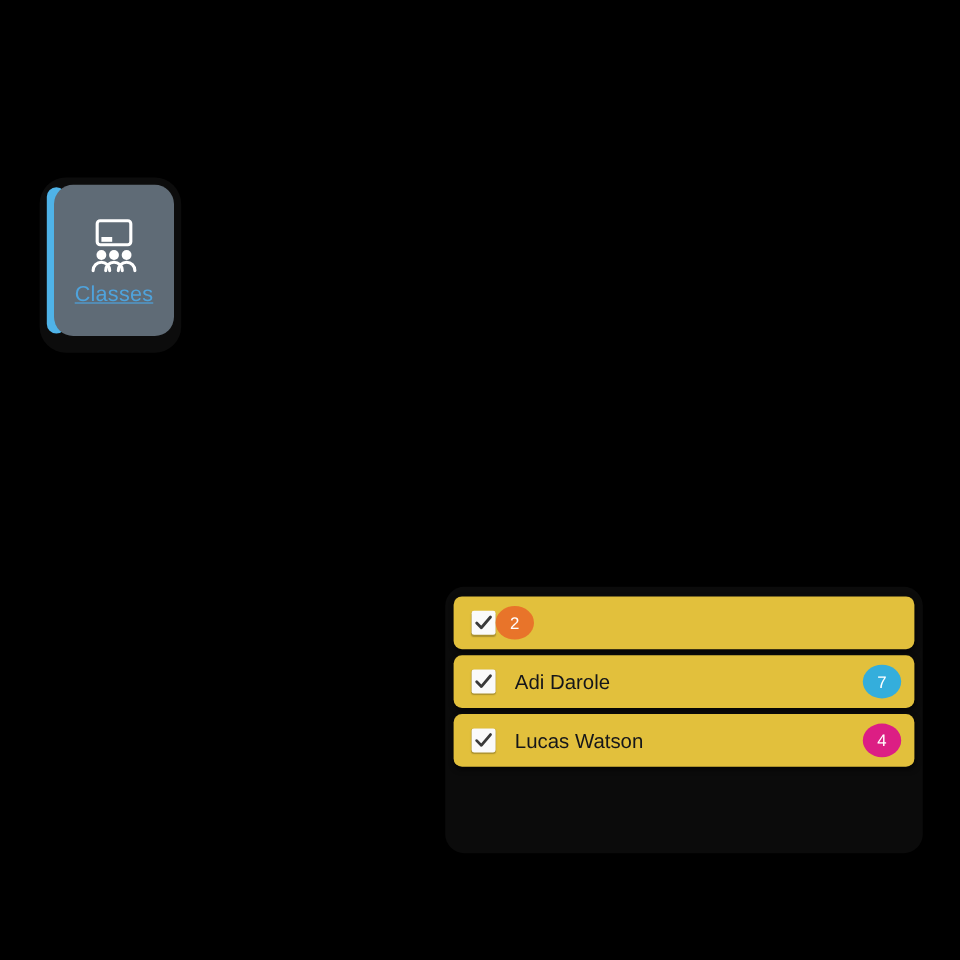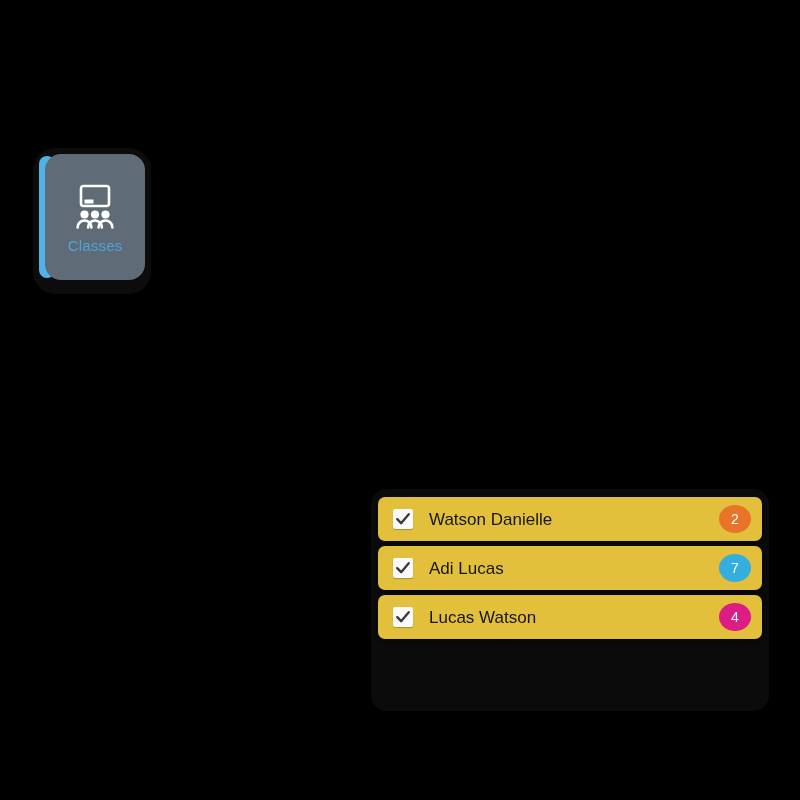--- a/index.html
+++ b/index.html
@@ -59,24 +59,25 @@
     justify-content: center;
     box-sizing: border-box;
   }
   #classes-icon {
     width: 52px;
     height: 48px;
     margin-top: 2px;
   }
   #classes-label {
     margin-top: 6px;
-    font-size: 15px;
+    font-size: 18px;
     color: #4FA3DC;
     letter-spacing: 0.2px;
     line-height: 1;
+    text-decoration: underline;
   }
 
   
   #student-list-panel {
     position: absolute;
     left: 371px;
     top: 489px;
     width: 398px;
     height: 222px;
     border-radius: 16px;
@@ -166,31 +167,30 @@
 
 <div id="student-list-panel"></div>
 <div id="student-list">
 
   <div class="student-row">
     <span class="row-checkbox">
       <svg viewBox="0 0 20 20" width="18" height="18" aria-hidden="true">
         <path d="M3.6 10.2 L7.9 14.6 L16.4 4.6" fill="none" stroke="#3A3A3A" stroke-width="2.6" stroke-linecap="round" stroke-linejoin="round"></path>
       </svg>
     </span>
-    <span class="row-name">Watson Danielle</span>
     <span class="row-badge" style="background:#E8742A">2</span>
   </div>
 
   <div class="student-row">
     <span class="row-checkbox">
       <svg viewBox="0 0 20 20" width="18" height="18" aria-hidden="true">
         <path d="M3.6 10.2 L7.9 14.6 L16.4 4.6" fill="none" stroke="#3A3A3A" stroke-width="2.6" stroke-linecap="round" stroke-linejoin="round"></path>
       </svg>
     </span>
-    <span class="row-name">Adi Lucas</span>
+    <span class="row-name">Adi Darole</span>
     <span class="row-badge" style="background:#34AEDC">7</span>
   </div>
 
 
   <div class="student-row">
     <span class="row-checkbox">
       <svg viewBox="0 0 20 20" width="18" height="18" aria-hidden="true">
         <path d="M3.6 10.2 L7.9 14.6 L16.4 4.6" fill="none" stroke="#3A3A3A" stroke-width="2.6" stroke-linecap="round" stroke-linejoin="round"></path>
       </svg>
     </span>

